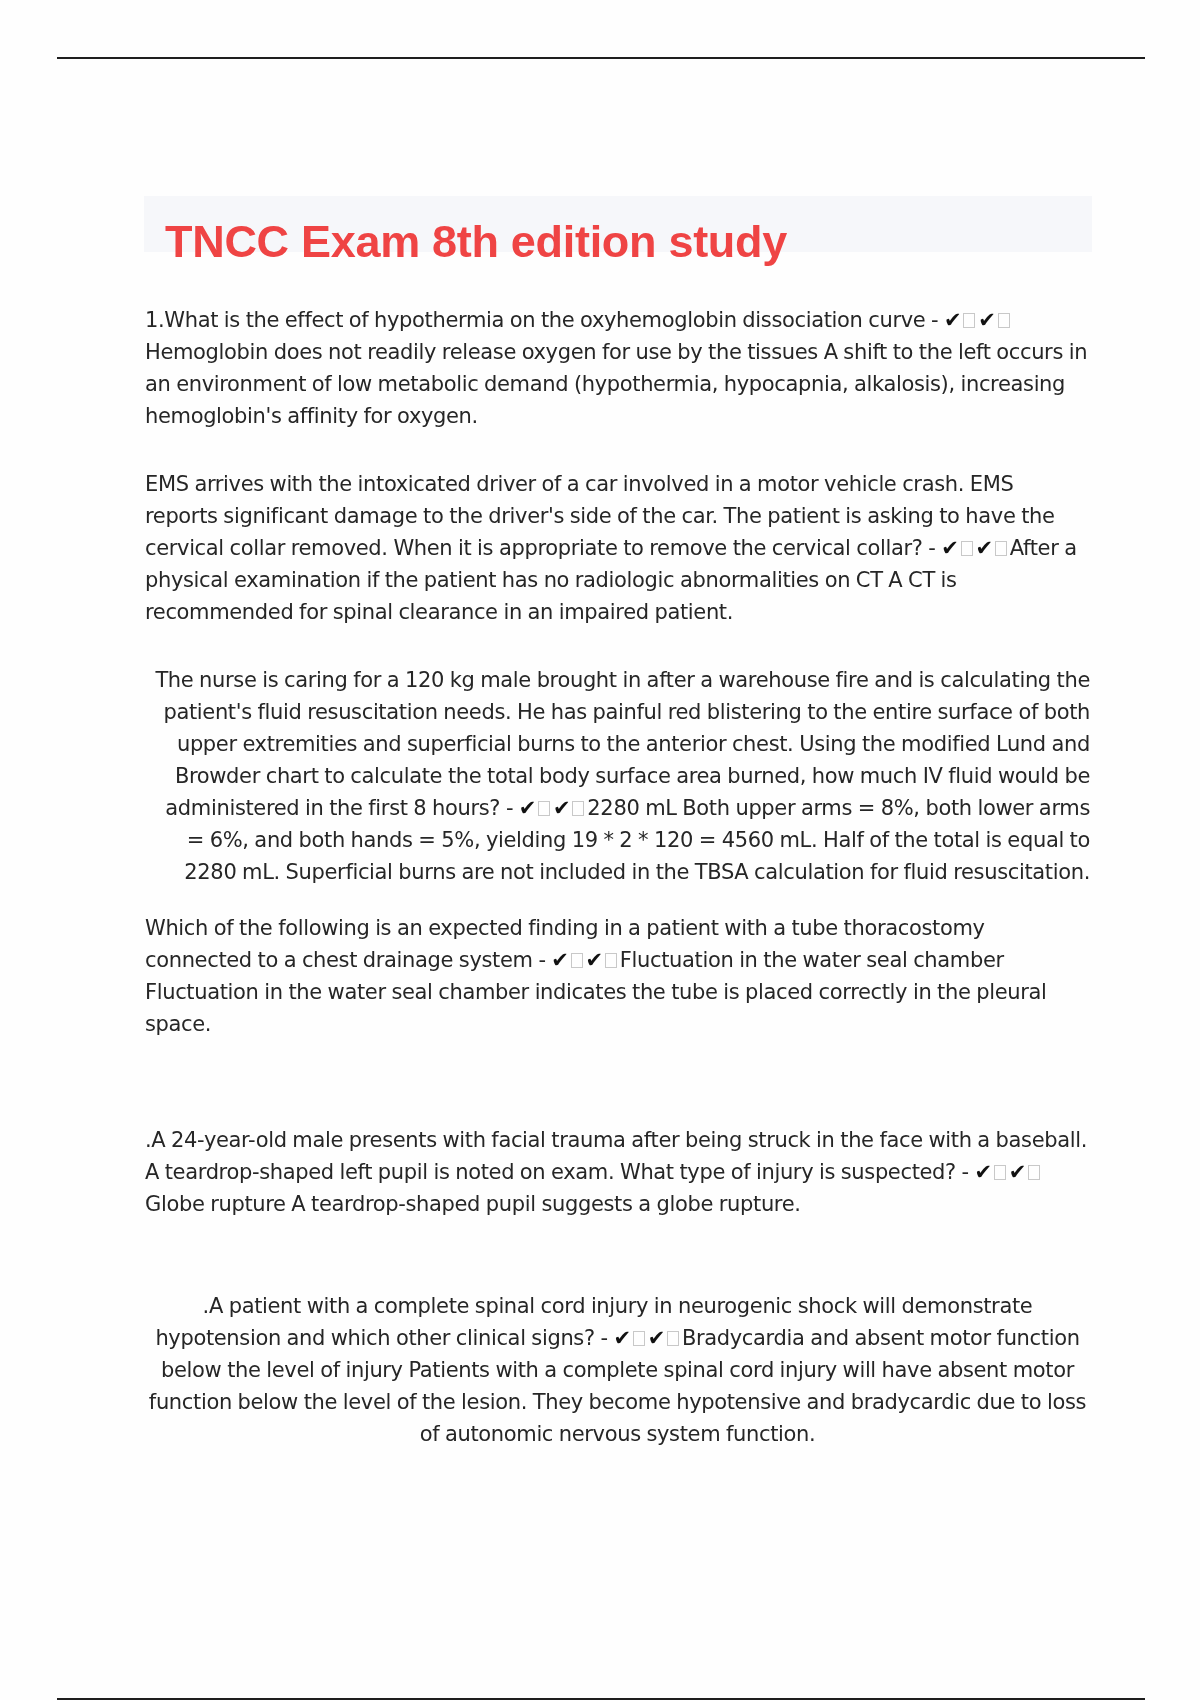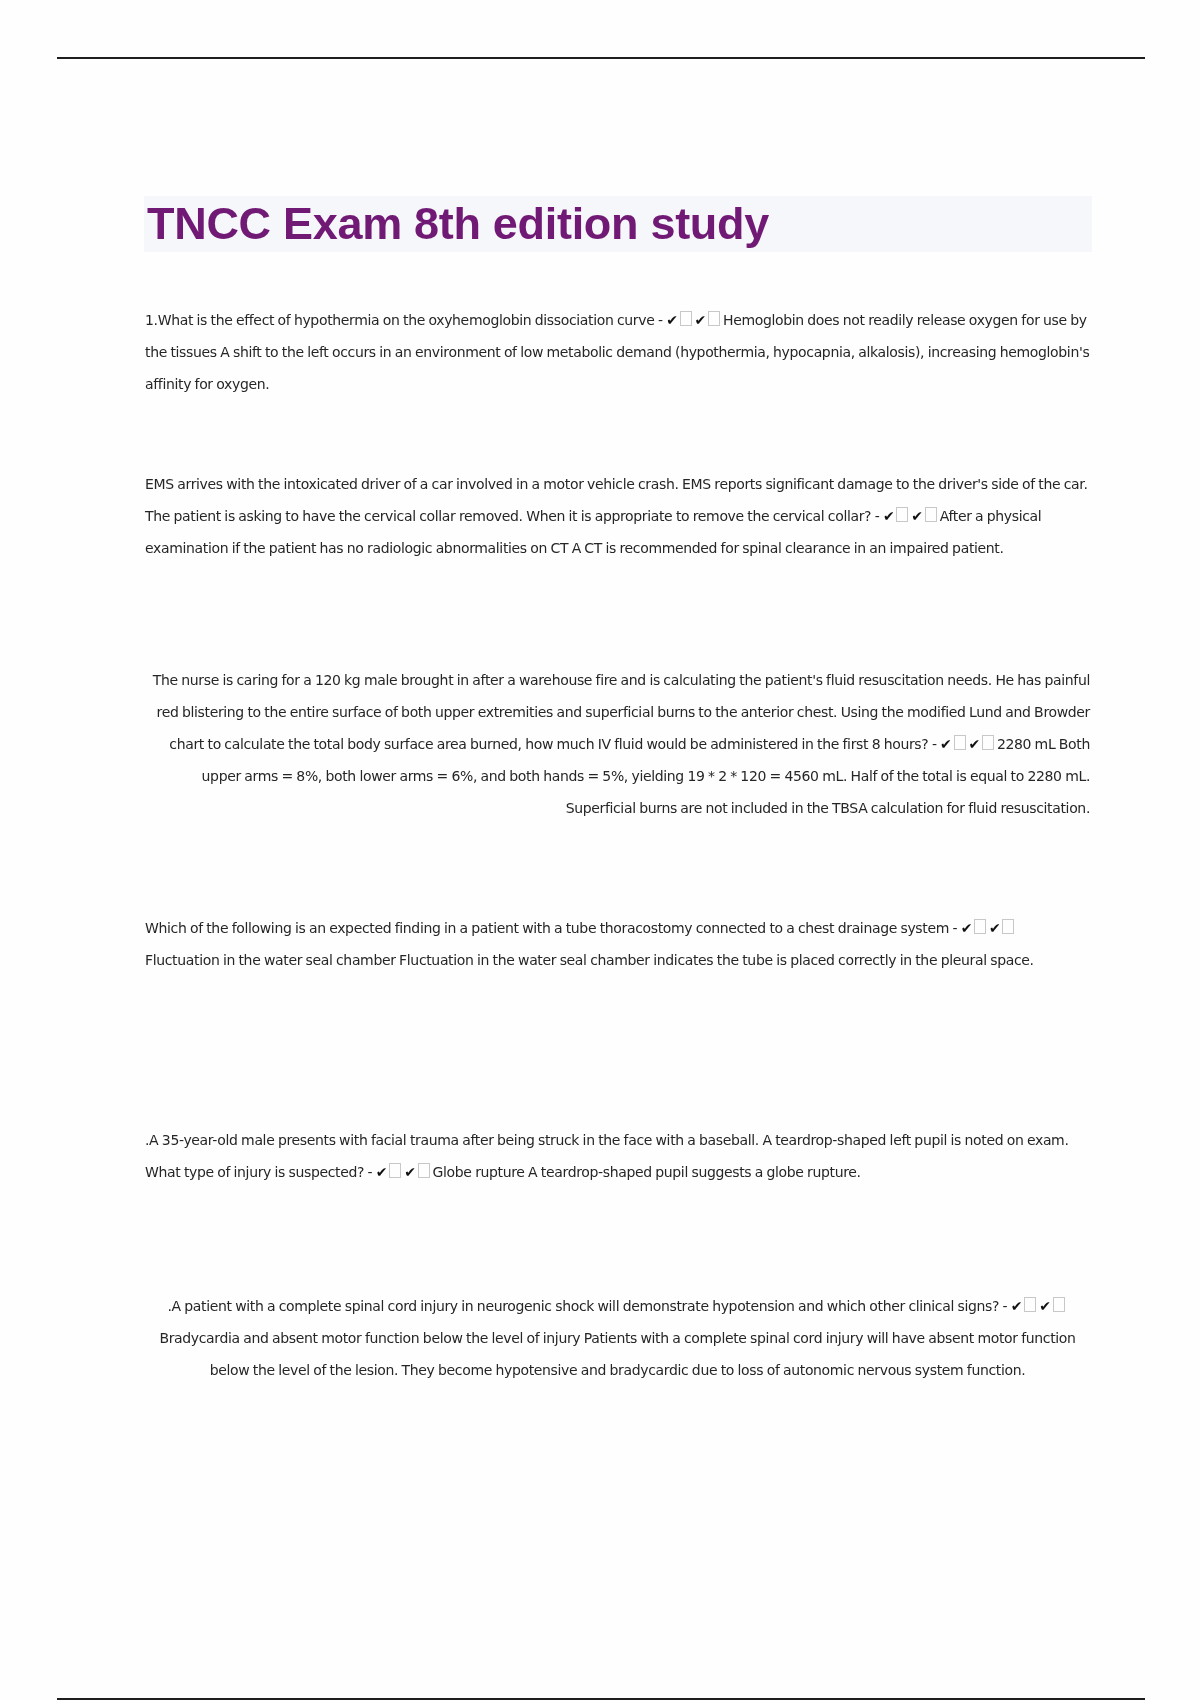--- a/index.html
+++ b/index.html
@@ -30,37 +30,37 @@
       left: 144px;
       top: 196px;
       width: 948px;
       height: 56px;
       background: #f6f7fa;
     }
     .title {
       position: absolute;
       left: 147px;
       top: 196px;
-      margin: 0;
+      margin: 18px;
       font-family: "Liberation Sans", "DejaVu Sans", sans-serif;
       font-weight: bold;
       font-size: 45px;
       line-height: 56px;
-      color: #701a75;
+      color: #ef4444;
       letter-spacing: -0.3px;
       white-space: nowrap;
     }
 
     .qa {
       position: absolute;
       left: 145px;
       width: 945px;
       margin: 0;
       font-family: "DejaVu Sans", "Liberation Sans", sans-serif;
-      font-size: 14px;
+      font-size: 21px;
       line-height: 32px;
       color: #262626;
       letter-spacing: -0.35px;
       word-spacing: -0.6px;
     }
     .qa .sep { white-space: pre; }
     .qa .mark {
       font-weight: bold;
       color: #111;
     }
@@ -98,20 +98,20 @@
 
 <p class="qa" id="qa-3">
   <span>The nurse is caring for a 120 kg male brought in after a warehouse fire and is calculating the patient's fluid resuscitation needs. He has painful red blistering to the entire surface of both upper extremities and superficial burns to the anterior chest. Using the modified Lund and Browder chart to calculate the total body surface area burned, how much IV fluid would be administered in the first 8 hours?</span><span class="sep"> - </span><span class="mark">✔</span><span class="box"></span><span class="mark">✔</span><span class="box"></span><span>2280 mL Both upper arms = 8%, both lower arms = 6%, and both hands = 5%, yielding 19 * 2 * 120 = 4560 mL. Half of the total is equal to 2280 mL. Superficial burns are not included in the TBSA calculation for fluid resuscitation.</span>
 </p>
 
 <p class="qa" id="qa-4">
   <span>Which of the following is an expected finding in a patient with a tube thoracostomy connected to a chest drainage system</span><span class="sep"> - </span><span class="mark">✔</span><span class="box"></span><span class="mark">✔</span><span class="box"></span><span>Fluctuation in the water seal chamber Fluctuation in the water seal chamber indicates the tube is placed correctly in the pleural space.</span>
 </p>
 
 <p class="qa" id="qa-5">
-  <span>.A 35-year-old male presents with facial trauma after being struck in the face with a baseball. A teardrop-shaped left pupil is noted on exam. What type of injury is suspected?</span><span class="sep"> - </span><span class="mark">✔</span><span class="box"></span><span class="mark">✔</span><span class="box"></span><span>Globe rupture A teardrop-shaped pupil suggests a globe rupture.</span>
+  <span>.A 24-year-old male presents with facial trauma after being struck in the face with a baseball. A teardrop-shaped left pupil is noted on exam. What type of injury is suspected?</span><span class="sep"> - </span><span class="mark">✔</span><span class="box"></span><span class="mark">✔</span><span class="box"></span><span>Globe rupture A teardrop-shaped pupil suggests a globe rupture.</span>
 </p>
 
 <p class="qa" id="qa-6">
   <span>.A patient with a complete spinal cord injury in neurogenic shock will demonstrate hypotension and which other clinical signs?</span><span class="sep"> - </span><span class="mark">✔</span><span class="box"></span><span class="mark">✔</span><span class="box"></span><span>Bradycardia and absent motor function below the level of injury Patients with a complete spinal cord injury will have absent motor function below the level of the lesion. They become hypotensive and bradycardic due to loss of autonomic nervous system function.</span>
 </p>
 
 <div class="rule bottom"></div>
 
 </body></html>

